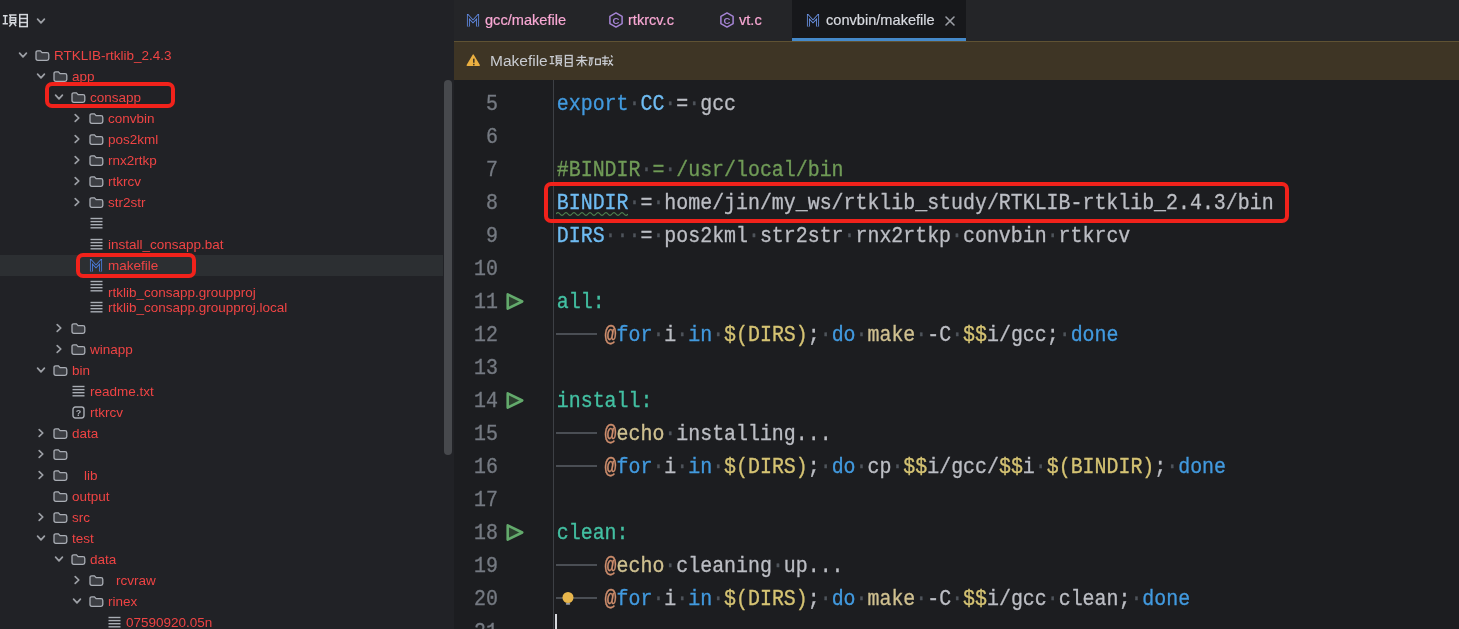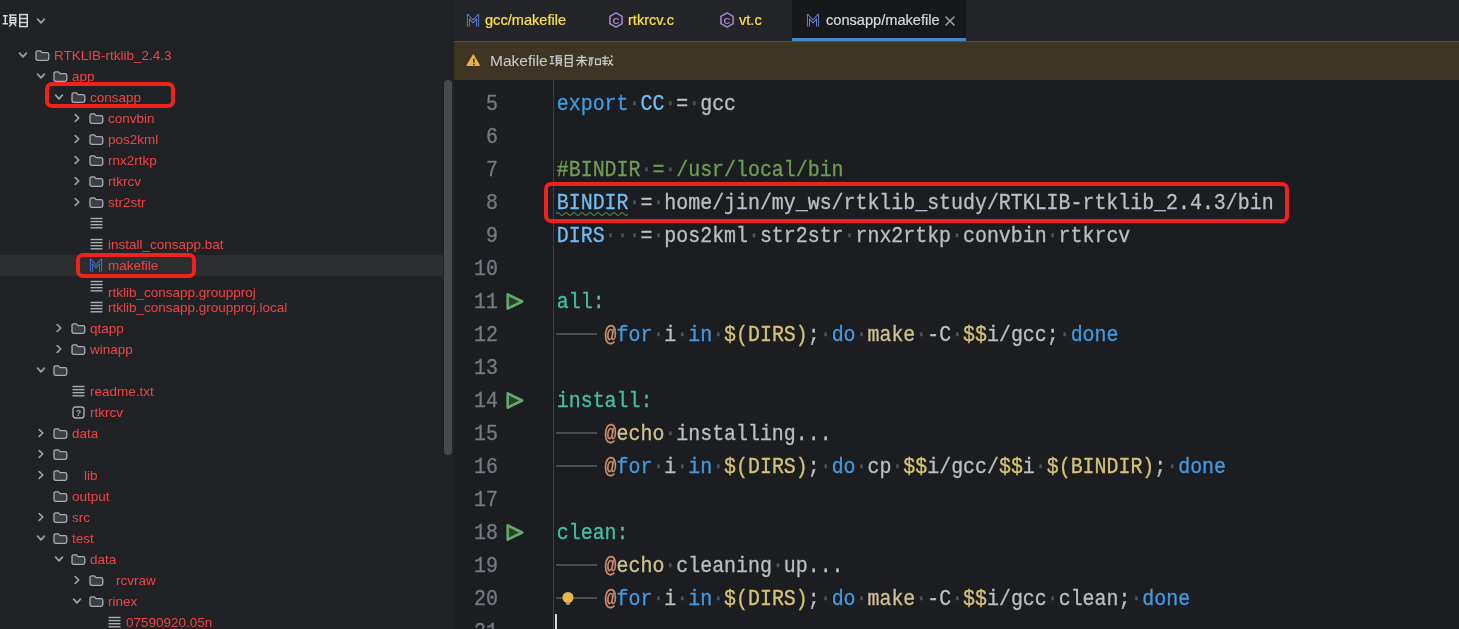--- a/index.html
+++ b/index.html
@@ -7,21 +7,21 @@
 #root{position:relative;width:1459px;height:629px}
 
 #side{left:0;top:0;width:454px;height:629px;background:#212226}
 .trow{position:absolute;left:0;width:443px;height:21px;line-height:21px;
   color:#ef4444;font-size:13.5px;white-space:nowrap}
 .sel{background:#2c2f32}
 
 #tabbar{left:454px;top:0;width:1005px;height:41px;background:#242528}
 #activetab{left:792px;top:0;width:174px;height:41px;background:#17181b}
 #tabline{left:792px;top:38px;width:174px;height:3px;background:#4589c9}
-.tabtxt{position:absolute;top:12px;font-size:14.6px;color:#fde047;white-space:nowrap;-webkit-text-stroke:0.2px currentColor}
+.tabtxt{position:absolute;top:12px;font-size:14.6px;color:#f9a8d4;white-space:nowrap;-webkit-text-stroke:0.2px currentColor}
 
 #banner{left:454px;top:41px;width:1005px;height:39px;background:#3e3525}
 
 #editor{left:454px;top:80px;width:1005px;height:549px;background:#1c1d20}
 #gutline{left:553px;top:80px;width:1px;height:549px;background:#3d4045}
 .code,.lnum{position:absolute;font-family:"Liberation Mono",monospace;
   font-size:19.92px;line-height:33px;height:33px;white-space:pre;
   transform:scaleY(1.1);-webkit-text-stroke:0.3px currentColor}
 .lnum{width:60px;text-align:right;color:#757a82}
 .w{color:#bcbec4}.k{color:#429adf}.v{color:#6fbcf2}.t{color:#43c0a2}
@@ -145,36 +145,36 @@
       <line x1="0.5" y1="10.8" x2="12.5" y2="10.8" stroke="#a9adb4" stroke-width="1.4"></line>
     </svg>
 <div class="trow" style="top:296.5px;left:108px">rtklib_consapp.groupproj.local</div>
 <div class="trow" style="top:317.5px"></div>
 <svg class="abs" style="left:54px;top:323.0px" width="10" height="10" viewBox="0 0 10 10">
       <polyline points="3.2,1.6 6.8,5 3.2,8.4" fill="none" stroke="#9da0a6" stroke-width="1.7" stroke-linecap="round" stroke-linejoin="round"></polyline>
     </svg>
 <svg class="abs" style="left:71px;top:321.5px" width="14.5" height="13" viewBox="0 0 14.5 13">
       <path d="M1 3.6 q0 -1.8 1.8 -1.8 h2.6 l1.7 1.9 h4.9 q1.8 0 1.8 1.8 v4 q0 1.8 -1.8 1.8 h-9.2 q-1.8 0 -1.8 -1.8 z" fill="#3c3e43" stroke="#a9adb4" stroke-width="1.3"></path>
     </svg>
-<div class="trow" style="top:317.5px;left:90px">qtapp</div>
 <div class="trow" style="top:338.5px"></div>
 <svg class="abs" style="left:54px;top:344.0px" width="10" height="10" viewBox="0 0 10 10">
       <polyline points="3.2,1.6 6.8,5 3.2,8.4" fill="none" stroke="#9da0a6" stroke-width="1.7" stroke-linecap="round" stroke-linejoin="round"></polyline>
     </svg>
 <svg class="abs" style="left:71px;top:342.5px" width="14.5" height="13" viewBox="0 0 14.5 13">
       <path d="M1 3.6 q0 -1.8 1.8 -1.8 h2.6 l1.7 1.9 h4.9 q1.8 0 1.8 1.8 v4 q0 1.8 -1.8 1.8 h-9.2 q-1.8 0 -1.8 -1.8 z" fill="#3c3e43" stroke="#a9adb4" stroke-width="1.3"></path>
     </svg>
 <div class="trow" style="top:338.5px;left:90px">winapp</div>
 <div class="trow" style="top:359.5px"></div>
 <svg class="abs" style="left:36px;top:365.0px" width="10" height="10" viewBox="0 0 10 10">
       <polyline points="1.6,3.2 5,6.8 8.4,3.2" fill="none" stroke="#9da0a6" stroke-width="1.7" stroke-linecap="round" stroke-linejoin="round"></polyline>
     </svg>
 <svg class="abs" style="left:53px;top:363.5px" width="14.5" height="13" viewBox="0 0 14.5 13">
       <path d="M1 3.6 q0 -1.8 1.8 -1.8 h2.6 l1.7 1.9 h4.9 q1.8 0 1.8 1.8 v4 q0 1.8 -1.8 1.8 h-9.2 q-1.8 0 -1.8 -1.8 z" fill="#3c3e43" stroke="#a9adb4" stroke-width="1.3"></path>
     </svg>
+<div class="trow" style="top:359.5px;left:72px">bin</div>
 <div class="trow" style="top:380.5px"></div>
 <svg class="abs" style="left:71.5px;top:384.5px" width="13" height="13" viewBox="0 0 13 13">
       <line x1="0.5" y1="1.5" x2="12.5" y2="1.5" stroke="#a9adb4" stroke-width="1.4"></line>
       <line x1="0.5" y1="4.6" x2="12.5" y2="4.6" stroke="#a9adb4" stroke-width="1.4"></line>
       <line x1="0.5" y1="7.7" x2="12.5" y2="7.7" stroke="#a9adb4" stroke-width="1.4"></line>
       <line x1="0.5" y1="10.8" x2="12.5" y2="10.8" stroke="#a9adb4" stroke-width="1.4"></line>
     </svg>
 <div class="trow" style="top:380.5px;left:90px">readme.txt</div>
 <div class="trow" style="top:401.5px"></div>
 <svg class="abs" style="left:71.5px;top:405.5px" width="13" height="13" viewBox="0 0 13 13">
@@ -274,21 +274,21 @@
 <div class="tabtxt" style="left:628px">rtkrcv.c</div>
 <svg class="abs" style="left:720px;top:12px" width="14" height="16" viewBox="0 0 14 16">
       <polygon points="7,0.9 13.1,4.4 13.1,11.6 7,15.1 0.9,11.6 0.9,4.4" fill="none" stroke="#a685d6" stroke-width="1.5" stroke-linejoin="round"></polygon>
       <text x="7" y="11.6" font-family="Liberation Sans" font-size="9.5" font-weight="bold" fill="#a685d6" text-anchor="middle">C</text>
     </svg>
 <div class="tabtxt" style="left:739px">vt.c</div>
 <svg class="abs" style="left:806px;top:14px" width="14" height="13" viewBox="0 0 14 13">
       <path d="M2.4 12.6 V2.4 L7 7.4 L11.6 2.4 V12.6" fill="none" stroke="#6f9af0" stroke-width="2.9" stroke-linejoin="miter" stroke-linecap="butt"></path>
       <path d="M2.4 12.6 V2.4 L7 7.4 L11.6 2.4 V12.6" fill="none" stroke="#17181b" stroke-width="1.3" stroke-linejoin="miter" stroke-linecap="butt"></path>
     </svg>
-<div class="tabtxt" style="left:826px;color:#d8dae0">consapp/makefile</div>
+<div class="tabtxt" style="left:826px;color:#d8dae0">convbin/makefile</div>
 <svg class="abs" style="left:944px;top:15px" width="12" height="12" viewBox="0 0 12 12">
       <path d="M2 2 L10 10 M10 2 L2 10" stroke="#9b9ea5" stroke-width="1.6" stroke-linecap="round"></path>
     </svg>
 <div class="abs" id="banner"></div>
 <div class="abs" style="left:454px;top:41px;width:1005px;height:1px;background:#5f5233"></div>
 <svg class="abs" style="left:466px;top:53px" width="15.5" height="14.5" viewBox="0 0 15 13.5">
       <path d="M6.3 1.6 q0.7 -1.2 1.4 0 l5.6 9.6 q0.7 1.2 -0.7 1.2 h-11.2 q-1.4 0 -0.7 -1.2 z" fill="#ebb041" transform="scale(1.0,1.0)"></path>
       <rect x="6.8" y="5.2" width="1.5" height="4" fill="#3e3525" transform="scale(1.0,1.0)"></rect>
       <rect x="6.8" y="10.2" width="1.5" height="1.5" fill="#3e3525" transform="scale(1.0,1.0)"></rect>
     </svg>

